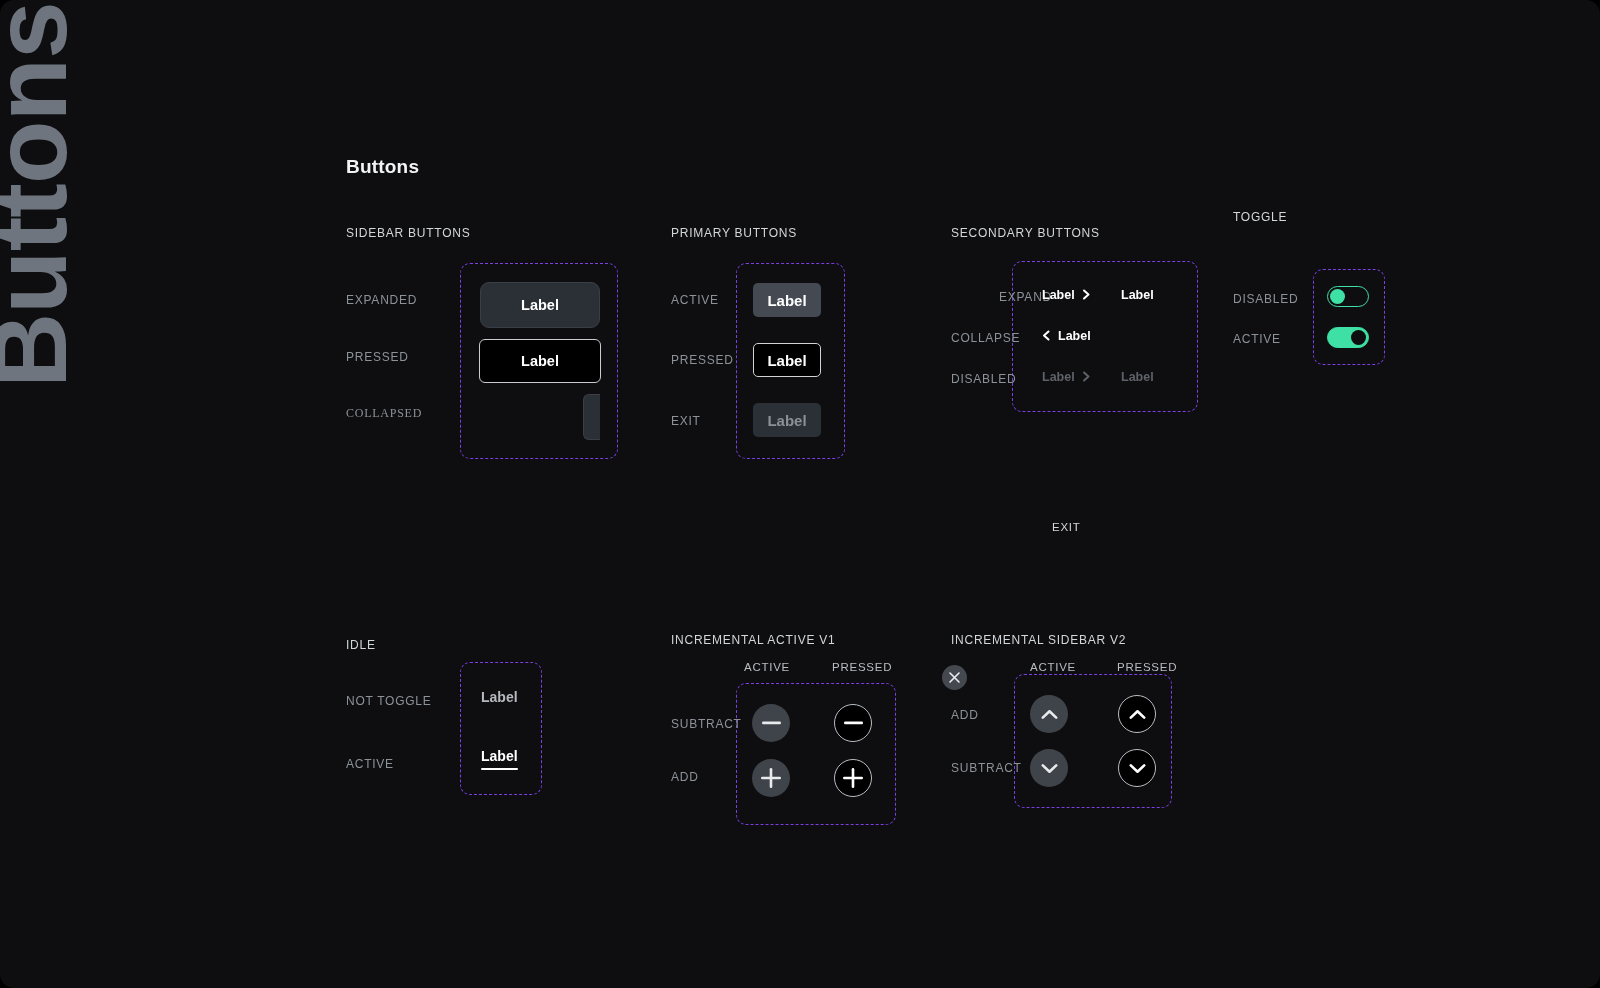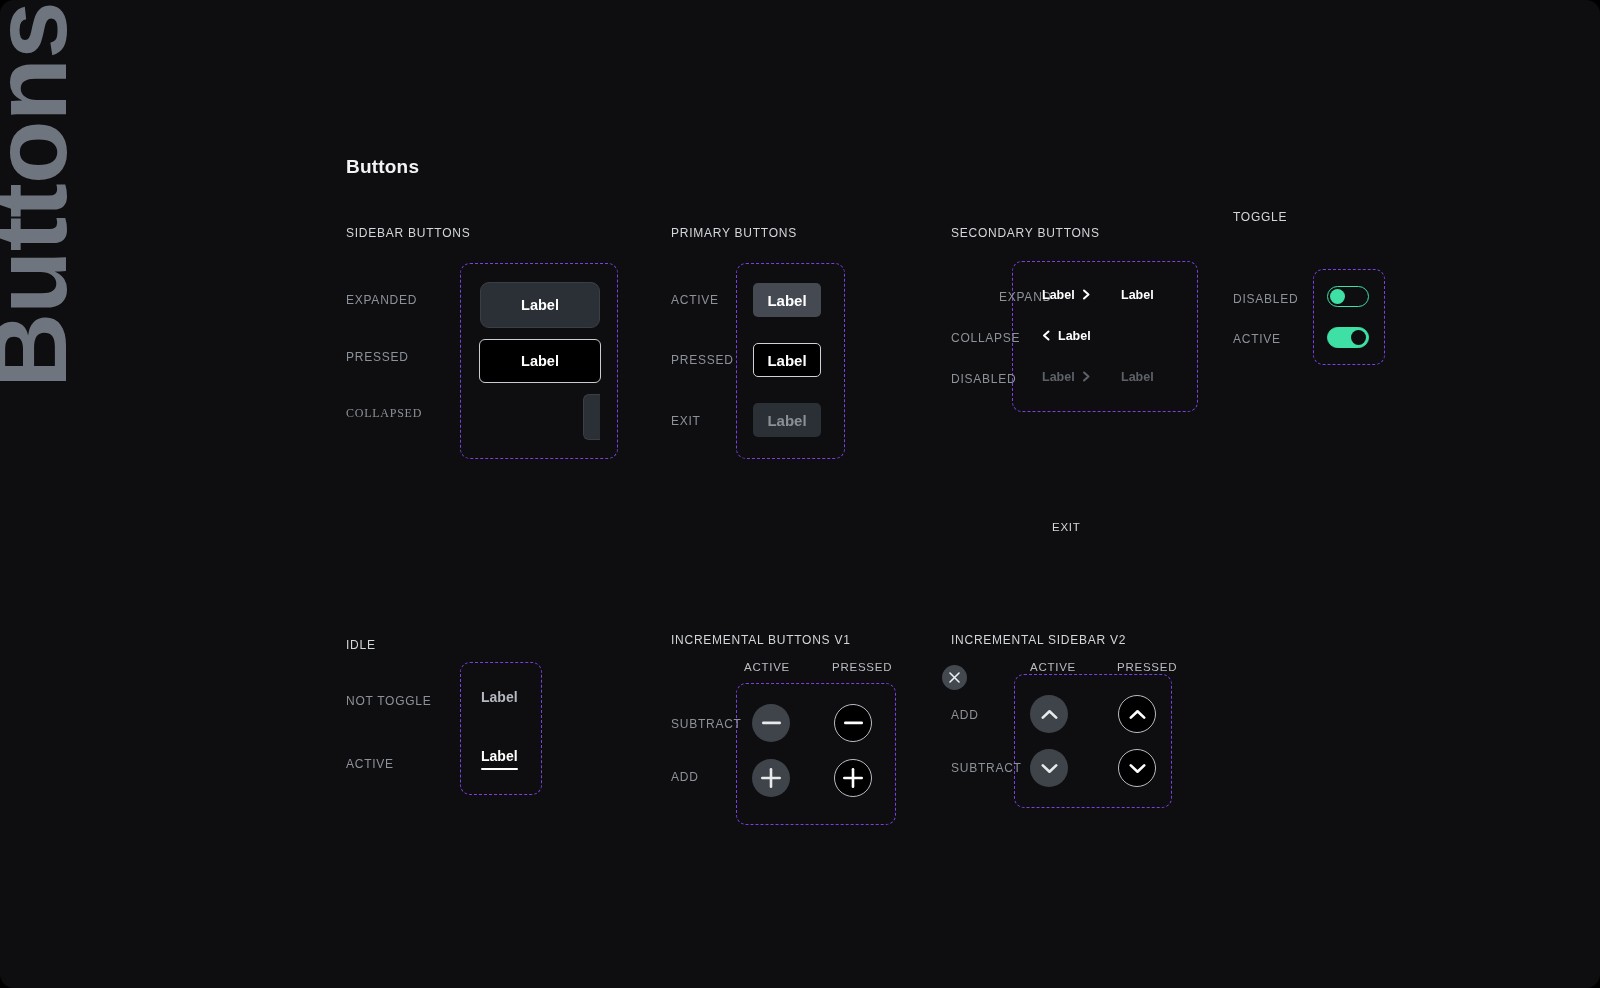--- a/index.html
+++ b/index.html
@@ -311,21 +311,21 @@
   <div class="tab tab-inactive" style="left:481px; top:689px;">
     <span>Label</span>
   </div>
 
   <div class="row-label" style="left:346px; top:757px;">ACTIVE</div>
   <div class="tab tab-active" style="left:481px; top:748px;">
     <span>Label</span>
     <span class="underline"></span>
   </div>
 
-  <div class="sec-label" style="left:671px; top:633px;">INCREMENTAL BUTTONS V1</div>
+  <div class="sec-label" style="left:671px; top:633px;">INCREMENTAL ACTIVE V1</div>
 
   <div class="col-head" style="left:744px; top:661px;">ACTIVE</div>
   <div class="col-head" style="left:832px; top:661px;">PRESSED</div>
 
   <div class="frame" style="left:736px; top:683px; width:160px; height:142px;"></div>
 
   <div class="row-label" style="left:671px; top:717px;">SUBTRACT</div>
   <div class="circ circ-active" style="left:752px; top:704px;">
     <span>
       <svg width="19" height="4" viewBox="0 0 19 4">

